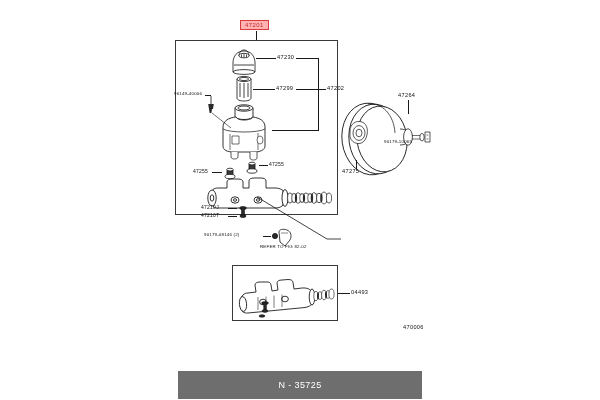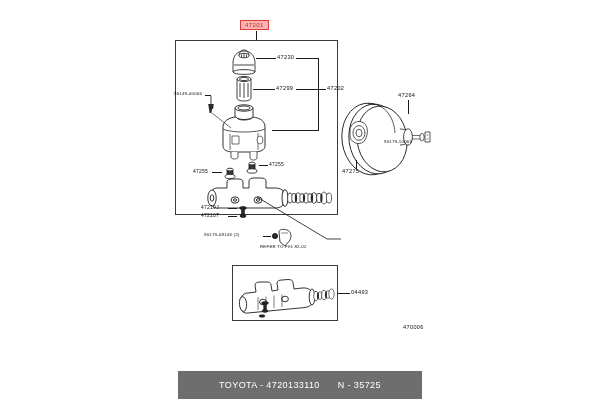--- a/index.html
+++ b/index.html
@@ -343,17 +343,16 @@
       <ellipse cx="7" cy="11" rx="3.0" ry="1.4"></ellipse>
     </g>
   </svg>
 
   <div class="ln h" style="left:338px; top:293px; width:12px;"></div>
   <div class="lbl" style="left:351px; top:290px;">04493</div>
 
   <div class="lbl" style="left:403px; top:325px;">470006</div>
 
   <div class="titlebar">
-    <span>TOYOTA - 4720133110</span>
     <span>N - 35725</span>
   </div>
 
 </div>
 
 </body></html>

